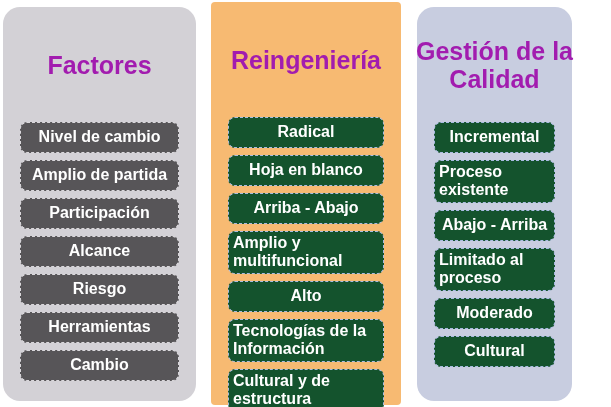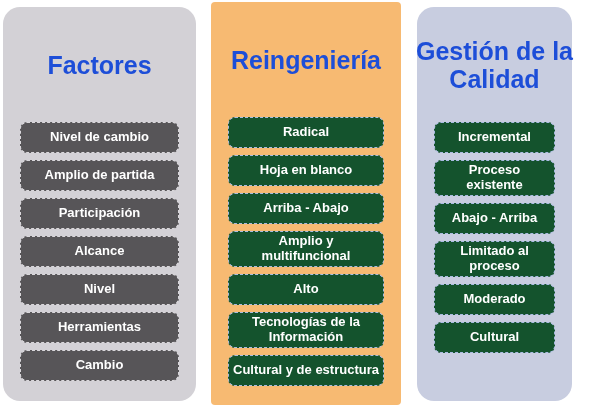--- a/index.html
+++ b/index.html
@@ -24,40 +24,39 @@
     height: 115px;
     display: flex;
     flex-direction: column;
     justify-content: center;
     align-items: center;
     text-align: center;
   }
   .title-line {
     font-size: 25px;
     font-weight: bold;
-    color: #1d4ed8;
+    color: #a21caf;
     line-height: 1.12;
     white-space: nowrap;
   }
   .items {
     display: flex;
     flex-direction: column;
     gap: 7px;
     padding: 0 17px;
   }
   .item {
     box-sizing: border-box;
     min-height: 31px;
     border-radius: 7px;
     display: flex;
     align-items: center;
     justify-content: center;
-    text-align: center;
     color: #ffffff;
-    font-size: 13px;
+    font-size: 16px;
     font-weight: bold;
     line-height: 1.15;
     padding: 2px 4px;
   }
   .item-dark {
     background: #575558;
     border: 1px dashed #d9d7db;
   }
   .item-blue {
     background: #14532d;
@@ -71,21 +70,21 @@
 
   <div class="col col-factores">
     <div class="title-wrap">
       <div class="title-line">Factores</div>
     </div>
     <div class="items">
       <div class="item item-dark">Nivel de cambio</div>
       <div class="item item-dark">Amplio de partida</div>
       <div class="item item-dark">Participación</div>
       <div class="item item-dark">Alcance</div>
-      <div class="item item-dark">Nivel</div>
+      <div class="item item-dark">Riesgo</div>
       <div class="item item-dark">Herramientas</div>
       <div class="item item-dark">Cambio</div>
     </div>
   </div>
 
   <div class="col col-reingenieria">
     <div class="title-wrap">
       <div class="title-line">Reingeniería</div>
     </div>
     <div class="items">

